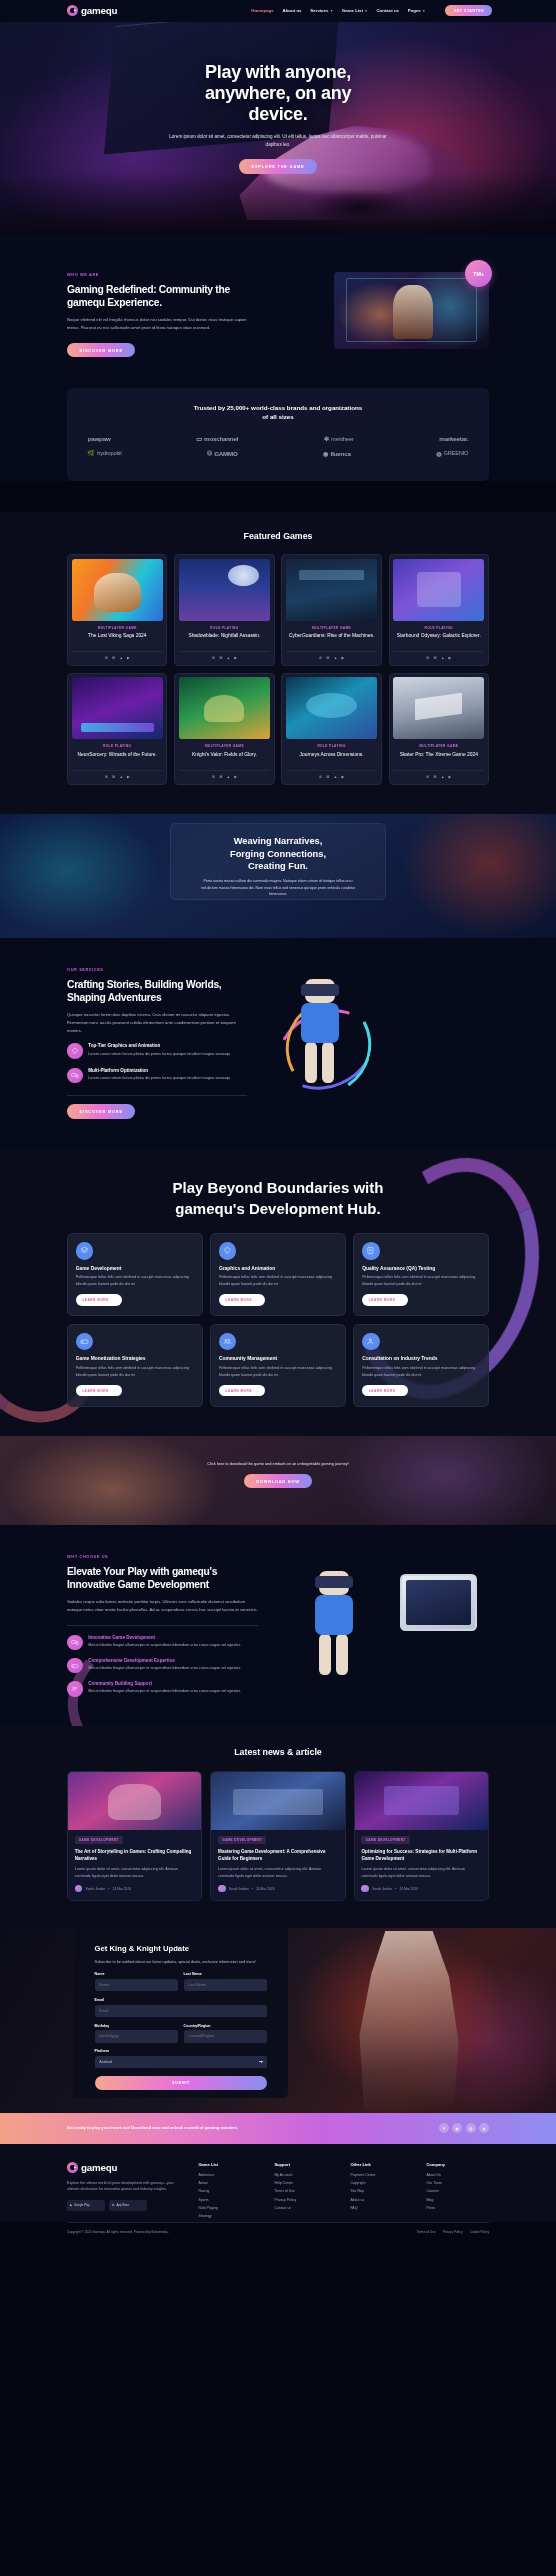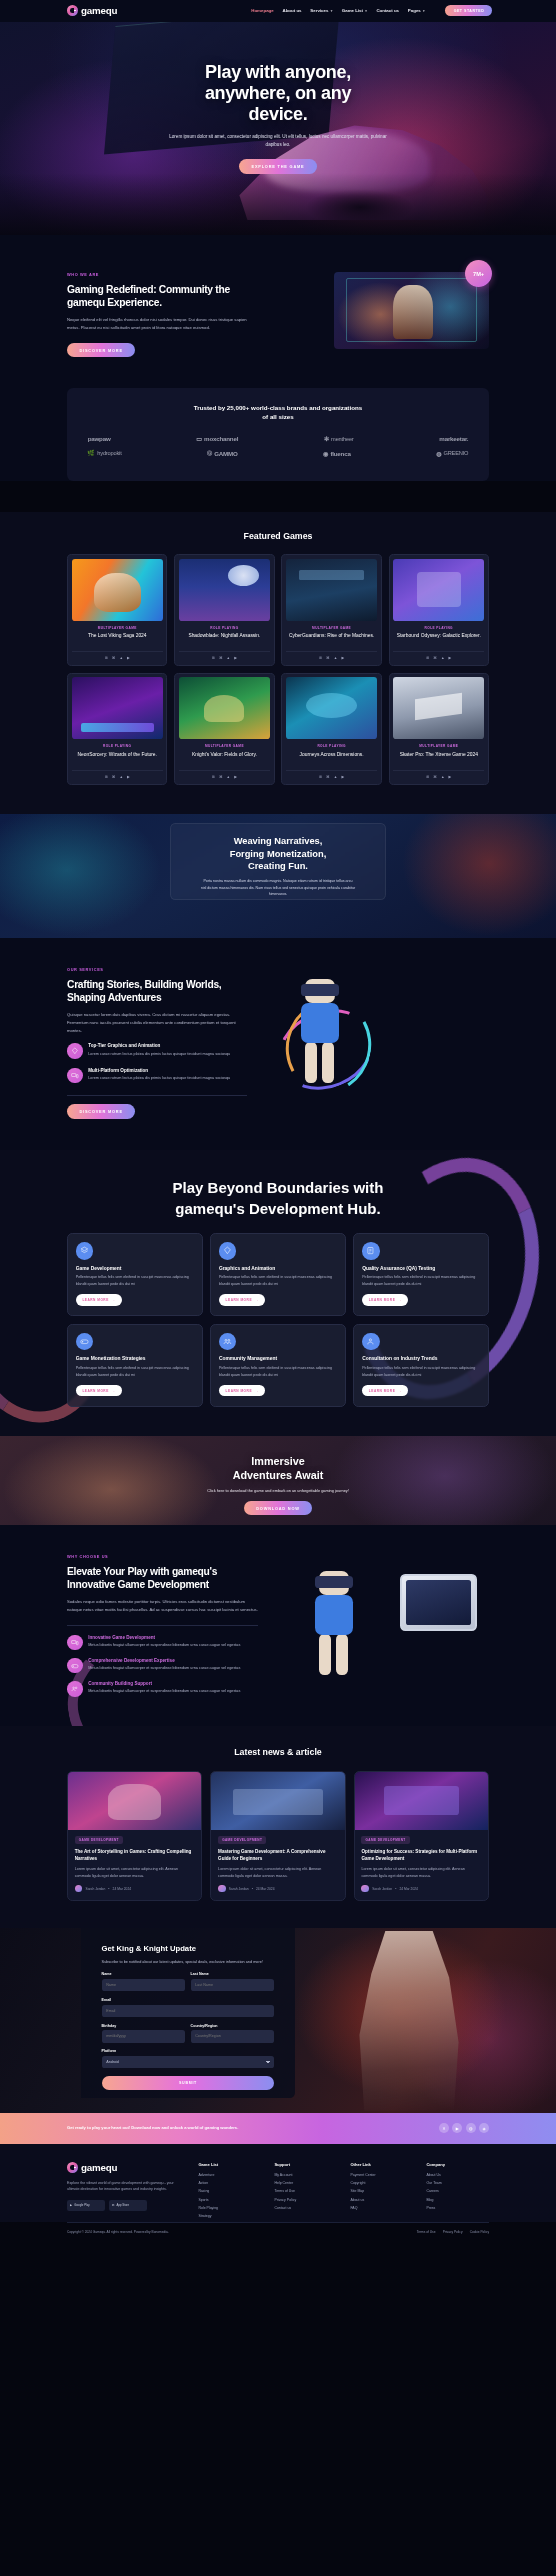--- a/index.html
+++ b/index.html
@@ -184,21 +184,21 @@
 
   
   .nl{height:185px;position:relative;overflow:hidden;background:#0a0a14}
   .nl-bg{position:absolute;inset:0;background:
     radial-gradient(ellipse 155px 124px at 72% 45%, rgba(205,60,40,.5), transparent 68%),
     radial-gradient(ellipse 134px 113px at 88% 60%, rgba(150,50,110,.45), transparent 70%),
     linear-gradient(120deg,#0c0c18 0%,#161420 40%,#3a1a1e 75%,#25121c 100%)}
   .nl-fig{position:absolute;right:88px;top:3.1px;width:118px;height:180px;
     background:linear-gradient(175deg,rgba(235,210,195,.8) 0%,rgba(180,140,125,.7) 35%,rgba(90,60,60,.6) 75%,transparent 100%);
     clip-path:polygon(30% 0,70% 0,84% 26%,92% 62%,88% 100%,12% 100%,8% 58%,18% 24%);filter:blur(0.6px)}
-  .nl-card{position:absolute;left:81px;top:0;width:214px;height:170px;background:rgba(11,13,28,.9);border-radius:0 0 5.2px 0;padding:16.5px 20.6px}
+  .nl-card{position:absolute;left:74px;top:0;width:214px;height:170px;background:rgba(11,13,28,.9);border-radius:0 0 5.2px 0;padding:16.5px 20.6px}
   .nl-card h3{font-size:7.7px;font-weight:700}
   .nl-card .sub{font-size:3.8px;line-height:1.8;color:#b9bdd2;margin-top:5.7px}
   .fr{display:flex;gap:5.2px;margin-top:6.7px}
   .fg{flex:1}
   .fg label{display:block;font-size:3.6px;font-weight:700;margin-bottom:2.6px;color:#fff}
   .fg input,.fg select{width:100%;height:12.4px;background:#252a44;border:none;border-radius:2.6px;color:#b7bcd2;font-size:3.7px;padding:0 4.6px;font-family:"Liberation Sans",sans-serif}
   .fg select{appearance:none;background-image:linear-gradient(45deg,transparent 50%,#b7bcd2 50%),linear-gradient(135deg,#b7bcd2 50%,transparent 50%);background-position:calc(100% - 6.7px) 5.2px,calc(100% - 4.6px) 5.2px;background-size:2.1px 2.1px,2.1px 2.1px;background-repeat:no-repeat}
   .submit{width:100%;margin-top:7.2px;background:linear-gradient(90deg,#f7a591,#e46fe0 50%,#8b8ef0);border:none;border-radius:10.3px;height:14px;color:#fff;font-size:3.6px;font-weight:700;letter-spacing:0.7px;cursor:pointer}
 
   
@@ -423,21 +423,21 @@
           </div>
       </div>
     </div>
   </div>
 
   <div class="weaving">
     <div class="weaving-bg"></div>
     <div class="weaving-card">
       <h2>
         <div>Weaving Narratives,</div>
-        <div>Forging Monetization,</div>
+        <div>Forging Connections,</div>
         <div>Creating Fun.</div>
       </h2>
       <p>Porta nostra massa nullam dis commodo magnis. Natoque etiam rutrum id tristique tellus arcu nisl dictum massa himenaeos dis. Nam risus tellus sed senectus quisque proin vehicula curabitur himenaeos.</p>
     </div>
   </div>
 
   <div class="services">
     <div class="sv-left">
       <div class="eyebrow">OUR SERVICES</div>
       <div class="h2">Crafting Stories, Building Worlds, Shaping Adventures</div>
@@ -575,24 +575,20 @@
             <span>LEARN MORE</span>
             <span>→</span>
           </button>
       </div>
     </div>
   </div>
 
   <div class="immersive">
     <div class="imm-bg"></div>
     <div class="imm-in">
-      <h2>
-        <div>Immersive</div>
-        <div>Adventures Await</div>
-      </h2>
       <p>Click here to download the game and embark on an unforgettable gaming journey!</p>
       <button class="btn-grad" style="margin-top:6.7px">DOWNLOAD NOW</button>
     </div>
   </div>
 
   <div class="why">
     <div class="why-swoosh"></div>
     <div class="why-left">
       <div class="eyebrow">WHY CHOOSE US</div>
       <div class="h2">Elevate Your Play with gamequ's Innovative Game Development</div>

